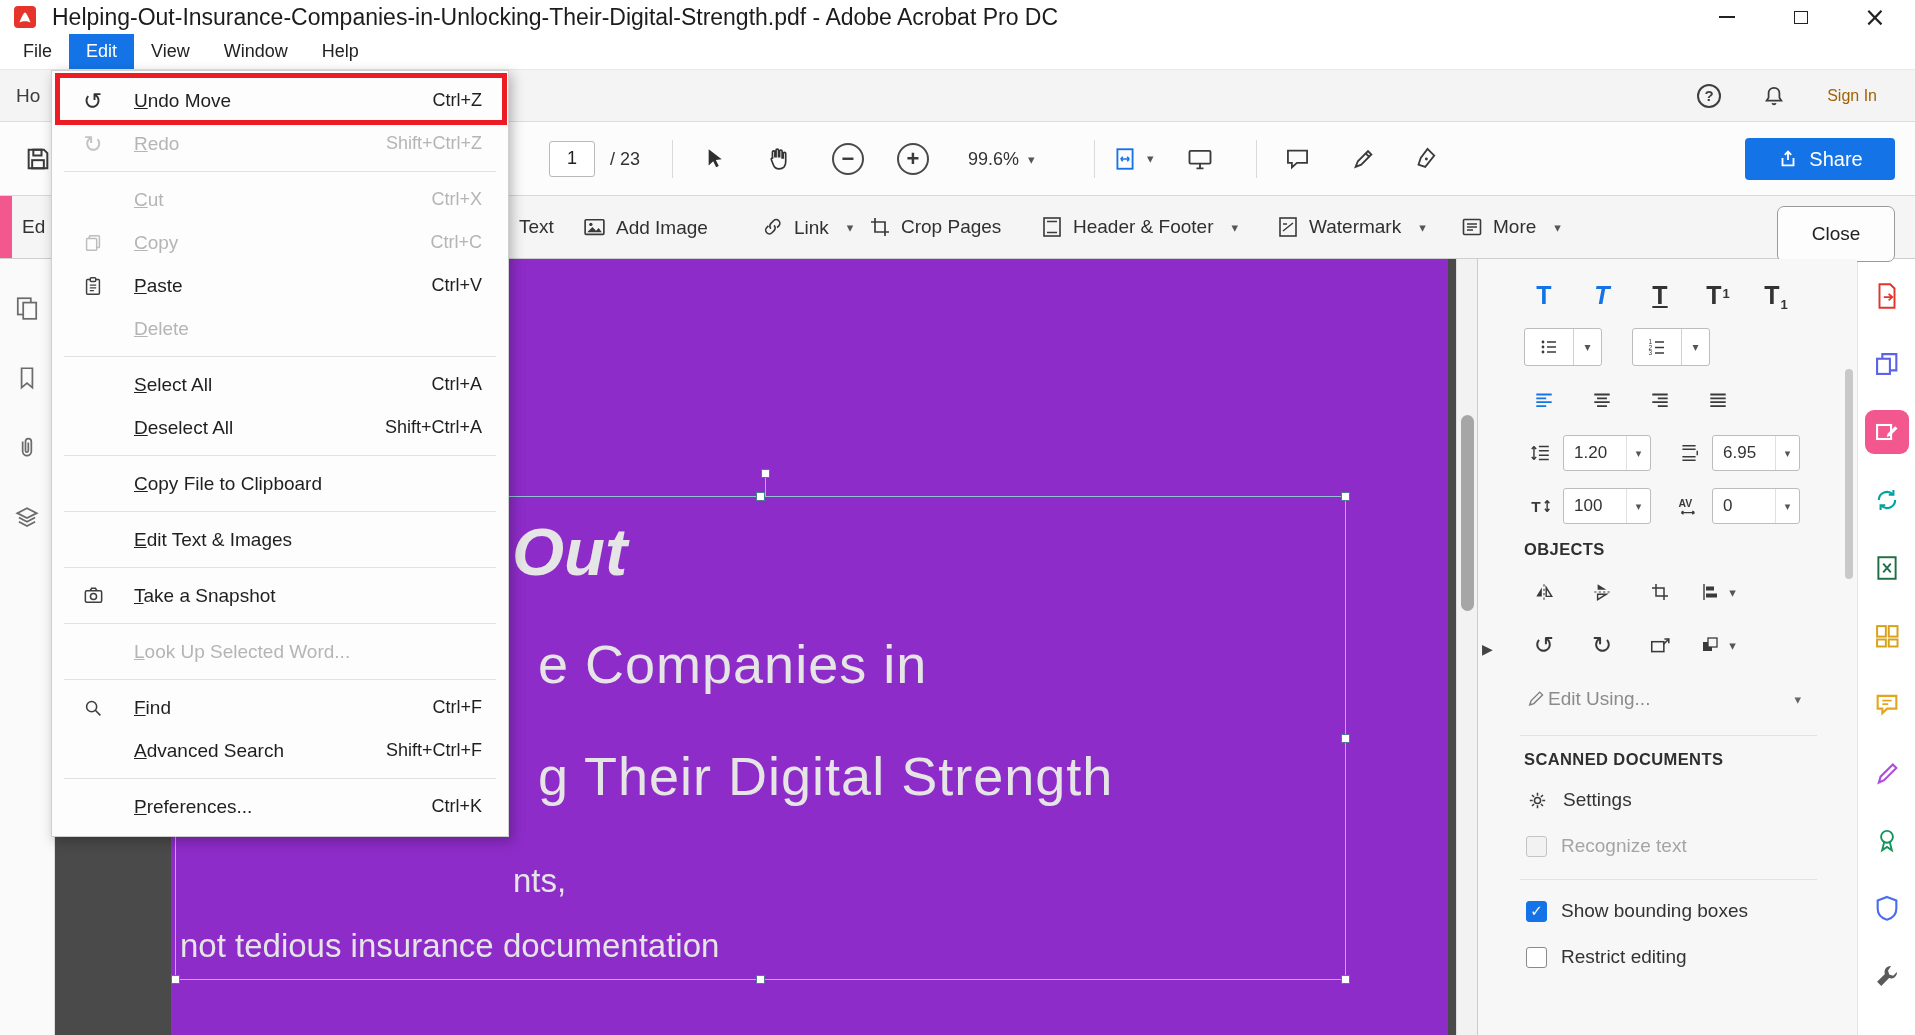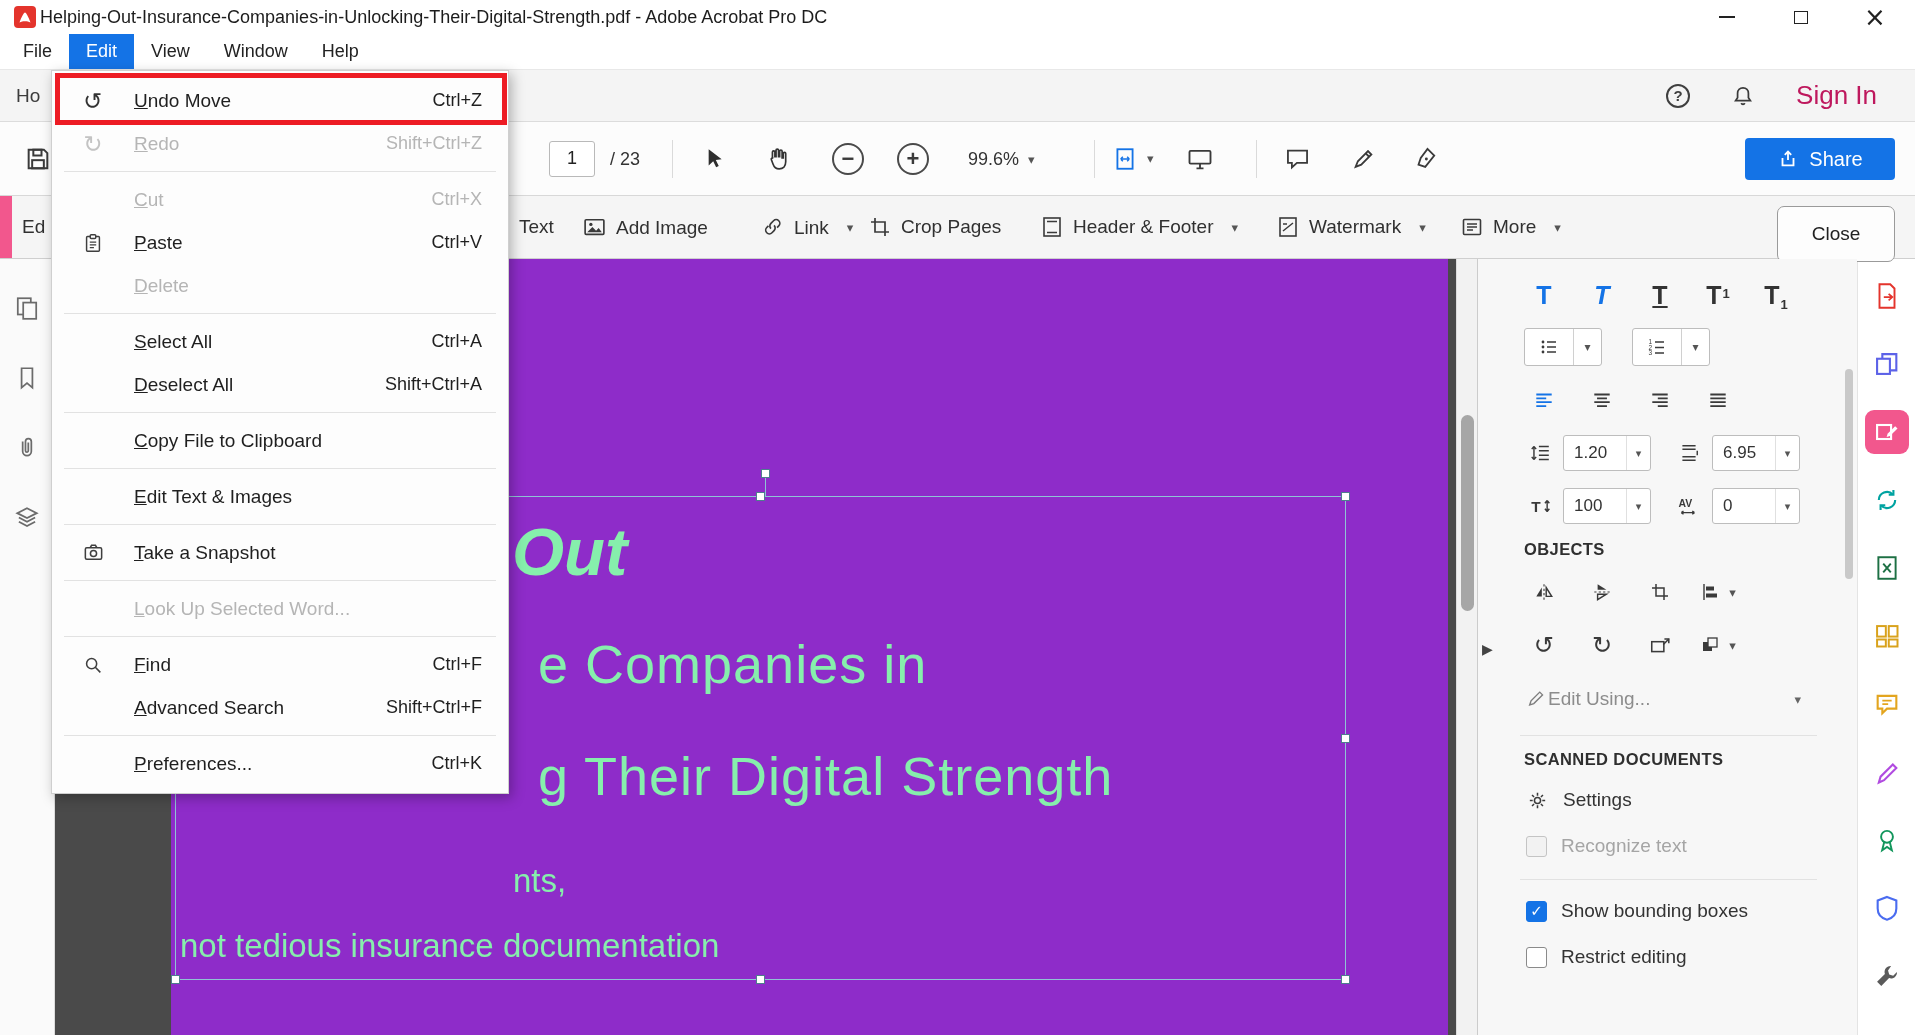--- a/index.html
+++ b/index.html
@@ -3,38 +3,38 @@
 <meta charset="utf-8">
 <style>
   * { margin:0; padding:0; box-sizing:border-box; }
   html,body { width:1915px; height:1035px; overflow:hidden; }
   body { font-family:"Liberation Sans", sans-serif; background:#fff; color:#222; }
   .glyph { font-family:"DejaVu Sans", sans-serif; }
   .app { position:relative; width:1915px; height:1035px; background:#fff; }
 
   
   .titlebar { height:34px; display:flex; align-items:center; padding:0 14px; background:#fff; }
-  .titlebar .title { font-size:18px; color:#1c1c1c; margin-left:4px; white-space:nowrap; }
+  .titlebar .title { font-size:23px; color:#1c1c1c; margin-left:16px; white-space:nowrap; }
   .winctl { margin-left:auto; display:flex; align-items:center; gap:46px; padding-right:12px; }
   .winctl span { display:flex; align-items:center; justify-content:center; width:28px; height:28px; cursor:default; }
   .wmin i { display:block; width:16px; height:2px; background:#222; }
   .wmax i { display:block; width:14px; height:13px; border:1.6px solid #222; }
   .wclose { font-size:26px; color:#222; line-height:1; }
 
   
   .menubar { height:36px; display:flex; align-items:stretch; padding-left:6px; background:#fff; border-bottom:1px solid #e8e8e8; }
   .menubar .m { display:flex; align-items:center; padding:0 17px; font-size:18px; color:#222; }
   .menubar .m.active { background:#1473e6; color:#fff; }
 
   
   .tabbar { height:52px; display:flex; align-items:center; background:#f4f4f4; border-bottom:1px solid #dcdcdc; padding-left:16px; }
   .tabbar .home { font-size:19px; color:#3c3c3c; }
   .tabbar .right { margin-left:auto; display:flex; align-items:center; gap:40px; padding-right:38px; }
   .helpq { width:24px; height:24px; border-radius:50%; border:2px solid #3f3f3f; display:flex; align-items:center; justify-content:center; font-size:15px; font-weight:bold; color:#3f3f3f; }
-  .signin { font-size:26px; color:#be185d; }
+  .signin { font-size:16px; color:#a16207; }
 
   
   .quickbar { position:relative; height:74px; background:#fcfcfc; border-bottom:1px solid #d8d8d8; }
   .qit { position:absolute; top:50%; transform:translateY(-50%); display:flex; align-items:center; }
   .vdiv { position:absolute; top:18px; width:1px; height:38px; background:#dadada; }
   .page-input { width:46px; height:36px; border:1px solid #b9b9b9; border-radius:3px; text-align:center; font-size:18px; font-family:inherit; background:#fff; color:#222; }
   .page-total { font-size:18px; color:#333; }
   .circle-btn { width:32px; height:32px; border:2px solid #4a4a4a; border-radius:50%; display:flex; align-items:center; justify-content:center; font-size:22px; font-weight:bold; color:#3a3a3a; line-height:1; }
   .zoomtxt { font-size:18px; color:#333; }
   .dd { font-size:13px; color:#555; margin-left:9px; }
@@ -45,21 +45,21 @@
   .editbar { position:relative; height:63px; background:#f5f5f5; border-bottom:1px solid #cfcfcf; }
   .edge-pink { position:absolute; left:0; top:0; width:12px; height:100%; background:#f2578d; }
   .ebit { position:absolute; top:50%; transform:translateY(-50%); display:flex; align-items:center; gap:9px; font-size:19px; color:#303030; }
   .close-btn { position:absolute; right:20px; top:10px; width:118px; height:56px; background:#fdfdfd; border:1px solid #9a9a9a; border-radius:7px; font-size:19px; color:#222; font-family:inherit; display:flex; align-items:center; justify-content:center; }
 
   
   .main { display:flex; height:776px; }
   .left-rail { width:55px; background:#fafafa; border-right:1px solid #ddd; display:flex; flex-direction:column; align-items:center; padding-top:36px; gap:44px; }
   .canvas { position:relative; width:1401px; background:#4a4a4a; overflow:hidden; }
   .page { position:absolute; left:116px; top:0; width:1277px; height:776px; background:#8e2cc9; }
-  .pline { position:absolute; color:#86efac; white-space:nowrap; }
+  .pline { position:absolute; color:#e5e5e5; white-space:nowrap; }
   .h1 { font-size:67px; font-weight:700; font-style:italic; }
   .h2 { font-size:54px; font-weight:400; letter-spacing:1px;margin-left:19px; }
   .h3 { font-size:33px; font-weight:400; }
 
   .selbox { position:absolute; left:4px; top:237px; width:1171px; height:484px; border:1px solid #8fc3d4; }
   .handle { position:absolute; width:9px; height:9px; background:#fff; border:1px solid #4e7d8e; }
   .float-handle { position:absolute; left:585px; top:-28px; width:9px; height:9px; background:#fff; border:1px solid #4e7d8e; }
   .float-line { position:absolute; left:589px; top:-19px; width:1px; height:19px; background:#8fc3d4; }
 
   .docscroll { position:relative; width:21px; background:#f2f2f2; border-left:1px solid #ddd; }
@@ -632,20 +632,30 @@
       <span class="mi-icon glyph">↻</span>
       <span class="mi-label"><u>R</u>edo</span>
       <span class="mi-short">Shift+Ctrl+Z</span>
     </div>
     <div class="msep"></div>
     <div class="mi disabled">
       <span class="mi-icon"></span>
       <span class="mi-label"><u>C</u>ut</span>
       <span class="mi-short">Ctrl+X</span>
     </div>
+    <div class="mi disabled">
+      <span class="mi-icon">
+        <svg width="22" height="22" viewBox="0 0 24 24">
+            <rect x="8" y="4" width="11" height="13" rx="1" fill="none" stroke="#bdbdbd" stroke-width="1.6"></rect>
+            <rect x="5" y="7" width="11" height="13" rx="1" fill="#fdfdfd" stroke="#bdbdbd" stroke-width="1.6"></rect>
+          </svg>
+      </span>
+      <span class="mi-label"><u>C</u>opy</span>
+      <span class="mi-short">Ctrl+C</span>
+    </div>
     <div class="mi">
       <span class="mi-icon">
         <svg width="22" height="22" viewBox="0 0 24 24">
             <rect x="5" y="5" width="14" height="16" rx="1" fill="none" stroke="#3f3f3f" stroke-width="1.6"></rect>
             <rect x="9" y="3" width="6" height="4" rx="1" fill="#fdfdfd" stroke="#3f3f3f" stroke-width="1.6"></rect>
             <path d="M8.5 11h7M8.5 14h7M8.5 17h4.5" stroke="#3f3f3f" stroke-width="1.3"></path>
           </svg>
       </span>
       <span class="mi-label"><u>P</u>aste</span>
       <span class="mi-short">Ctrl+V</span>

